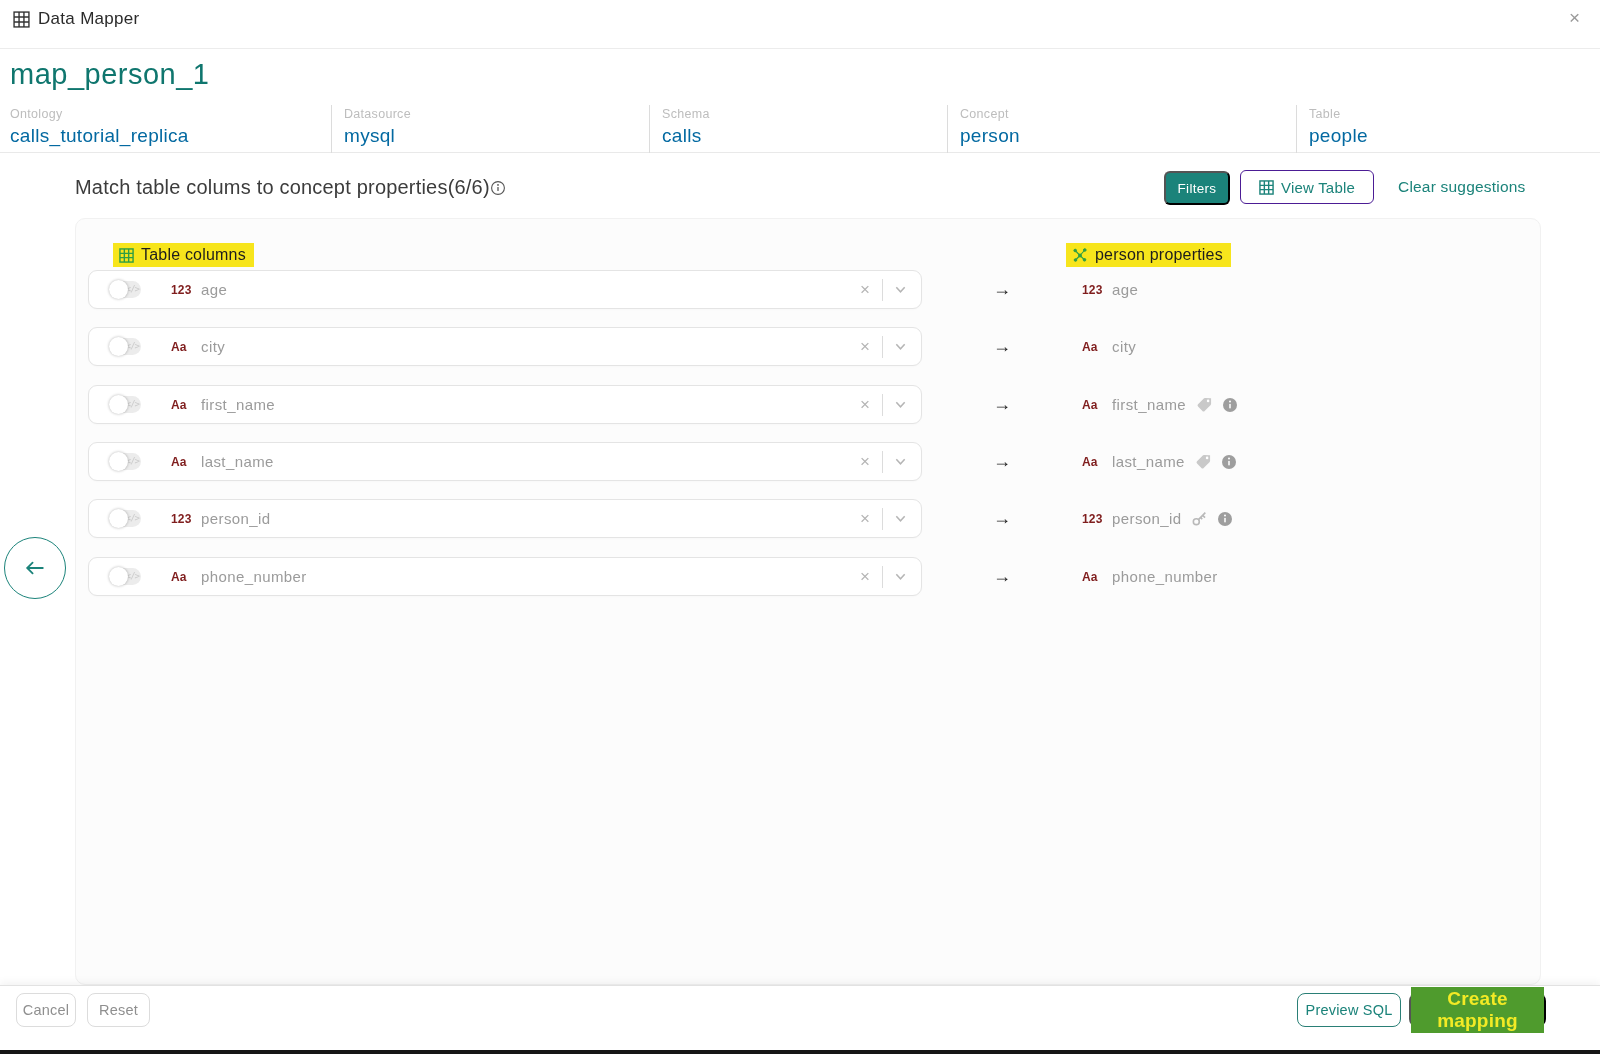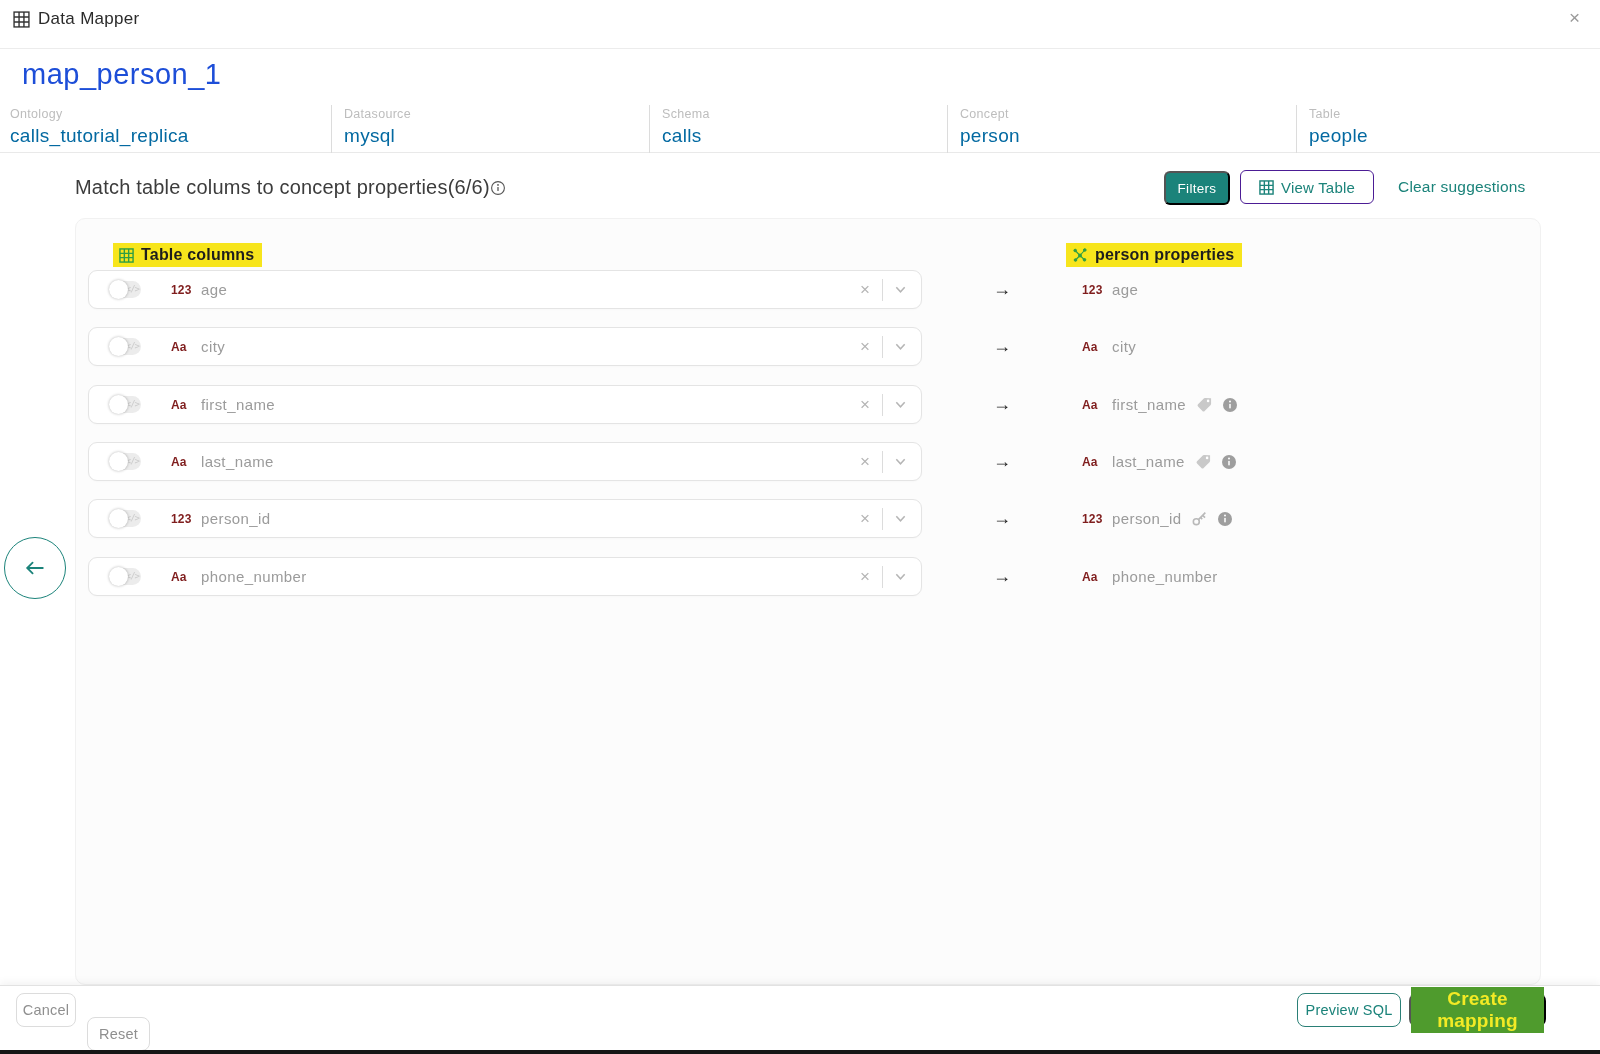--- a/index.html
+++ b/index.html
@@ -10,21 +10,21 @@
   }
   svg { display:block; }
 
   
   .topbar { position:absolute; left:0; top:0; width:100%; height:49px; border-bottom:1px solid #ececec; background:#fff; }
   .topbar-title { position:absolute; left:13px; top:9px; display:flex; align-items:center; gap:8px; font-size:17px; color:#2b2b2b; letter-spacing:.3px; }
   .close-btn { position:absolute; right:16px; top:4px; font-size:19px; color:#9a9a9a; cursor:pointer; line-height:1; padding:4px; }
 
   
   .header { position:absolute; left:0; top:50px; width:100%; height:103px; border-bottom:1px solid #e9e9e9; background:#fff; }
-  .map-title { position:absolute; left:22px; top:8px; font-size:29px; font-weight:500; color:#1d4ed8; letter-spacing:.5px; }
+  .map-title { position:absolute; left:10px; top:8px; font-size:29px; font-weight:500; color:#0f766e; letter-spacing:.5px; }
   .mapping-method { position:absolute; right:54px; top:10px; display:flex; align-items:center; gap:15px; }
   .mapping-method-label { font-size:18px; color:#3f3f3f; letter-spacing:.2px; }
   .segmented { position:relative; width:236px; height:38px; background:#c9c9c9; border-radius:19px; display:flex; cursor:pointer; }
   .seg { width:50%; height:38px; line-height:38px; text-align:center; font-size:16px; letter-spacing:.3px; }
   .seg.active { background:#fff; border:1px solid #d6d6d6; border-radius:19px; color:#177f75; box-shadow:0 1px 3px rgba(0,0,0,.12); }
   .seg.inactive { color:#b5b5b5; }
 
   .meta { position:absolute; left:0; top:105px; width:100%; height:48px; display:flex; }
   .meta-cell { padding:2px 0 0 12px; }
   .meta-cell:first-child { padding-left:10px; }
@@ -35,21 +35,21 @@
 
   
   .section-title { position:absolute; left:75px; top:176px; display:flex; align-items:center; font-size:20px; color:#3c3c3c; letter-spacing:.2px; }
   .btn { display:flex; align-items:center; justify-content:center; gap:7px; border-radius:6px; cursor:pointer; font-family:inherit; }
   .filters-btn { position:absolute; left:1164px; top:171px; width:66px; height:34px; background:#1b837a; color:#fff; font-size:13.5px; letter-spacing:.3px; }
   .view-table-btn { position:absolute; left:1240px; top:170px; width:134px; height:34px; background:#fff; border:1px solid #4c1d95; color:#1b837a; font-size:15px; letter-spacing:.2px; }
   .clear-suggestions { position:absolute; left:1398px; top:178px; color:#1b837a; font-size:15.5px; letter-spacing:.2px; cursor:pointer; }
 
   
   .panel { position:absolute; left:75px; top:218px; width:1466px; height:767px; background:#fcfcfc; border:1px solid #f1f1f1; border-radius:10px; }
-  .col-header { position:absolute; top:243px; display:flex; align-items:center; gap:7px; background:#f7e51c; padding:3px 8px 3px 6px; font-size:16px; color:#1d1d1d; letter-spacing:.2px; font-weight:700; }
+  .col-header { position:absolute; top:243px; display:flex; align-items:center; gap:7px; background:#f7e51c; padding:3px 8px 3px 6px; font-size:16px; color:#1d1d1d; letter-spacing:.2px; font-weight:400; }
   .col-header.left { left:113px; }
   .col-header.right { left:1066px; }
 
   
   .map-row { position:absolute; left:0; width:100%; height:39px; }
   .r0{top:270px}.r1{top:327px}.r2{top:385px}.r3{top:442px}.r4{top:499px}.r5{top:557px}
   .col-box { position:absolute; left:88px; width:834px; height:39px; background:#fff; border:1px solid #e4e4e4; border-radius:9px; display:flex; align-items:center; cursor:pointer; box-shadow:0 1px 2px rgba(0,0,0,.02); }
   .toggle { margin-left:20px; position:relative; width:32px; height:17px; background:#ececec; border-radius:9px; flex:0 0 auto; cursor:pointer; }
   .knob { position:absolute; left:0; top:-1px; width:19px; height:19px; background:#fff; border-radius:50%; box-shadow:0 0 3px rgba(0,0,0,.3); }
   .code-glyph { position:absolute; right:2px; top:3px; font-size:9px; color:#cbcbcb; font-family:"DejaVu Sans Mono", monospace; letter-spacing:-1px; }
@@ -66,21 +66,21 @@
   .prop-name { color:#9b9b9b; font-size:15px; letter-spacing:.4px; margin-right:10px; }
   .prop-icon { margin-right:9px; }
 
   
   .back-btn { position:absolute; left:4px; top:537px; width:62px; height:62px; border-radius:50%; border:1.5px solid #1b837a; background:#fff; display:flex; align-items:center; justify-content:center; cursor:pointer; }
 
   
   .footer { position:absolute; left:0; top:985px; width:100%; height:65px; background:#fff; border-top:1px solid #e2e2e2; box-shadow:0 -3px 8px rgba(0,0,0,.05); }
   .footer .btn { position:absolute; top:7px; height:34px; font-size:14.5px; letter-spacing:.2px; }
   .cancel-btn { left:16px; width:60px; background:#fff; border:1px solid #dcdcdc; border-radius:8px; color:#8f8f8f; }
-  .reset-btn { left:87px; width:63px; background:#fff; border:1px solid #dcdcdc; border-radius:8px; color:#8f8f8f;margin-top:24px; }
+  .reset-btn { left:87px; width:63px; background:#fff; border:1px solid #dcdcdc; border-radius:8px; color:#8f8f8f; }
   .preview-sql-btn { right:199px; width:104px; background:#fff; border:1px solid #2a7f76; border-radius:8px; color:#1b837a; }
   .create-mapping-btn { right:54px; top:6px; width:137px; height:36px; background:#1b837a; border-radius:8px; }
   .create-mapping-label { background:#4f9b2d; color:#f3ea25; font-size:19px; font-weight:700; letter-spacing:.2px; padding:1px 2px; }
   .bottom-edge { position:absolute; left:0; top:1050px; width:100%; height:4px; background:#161616; }
 </style>
 </head>
 <body>
 
 <div class="screen">
 

